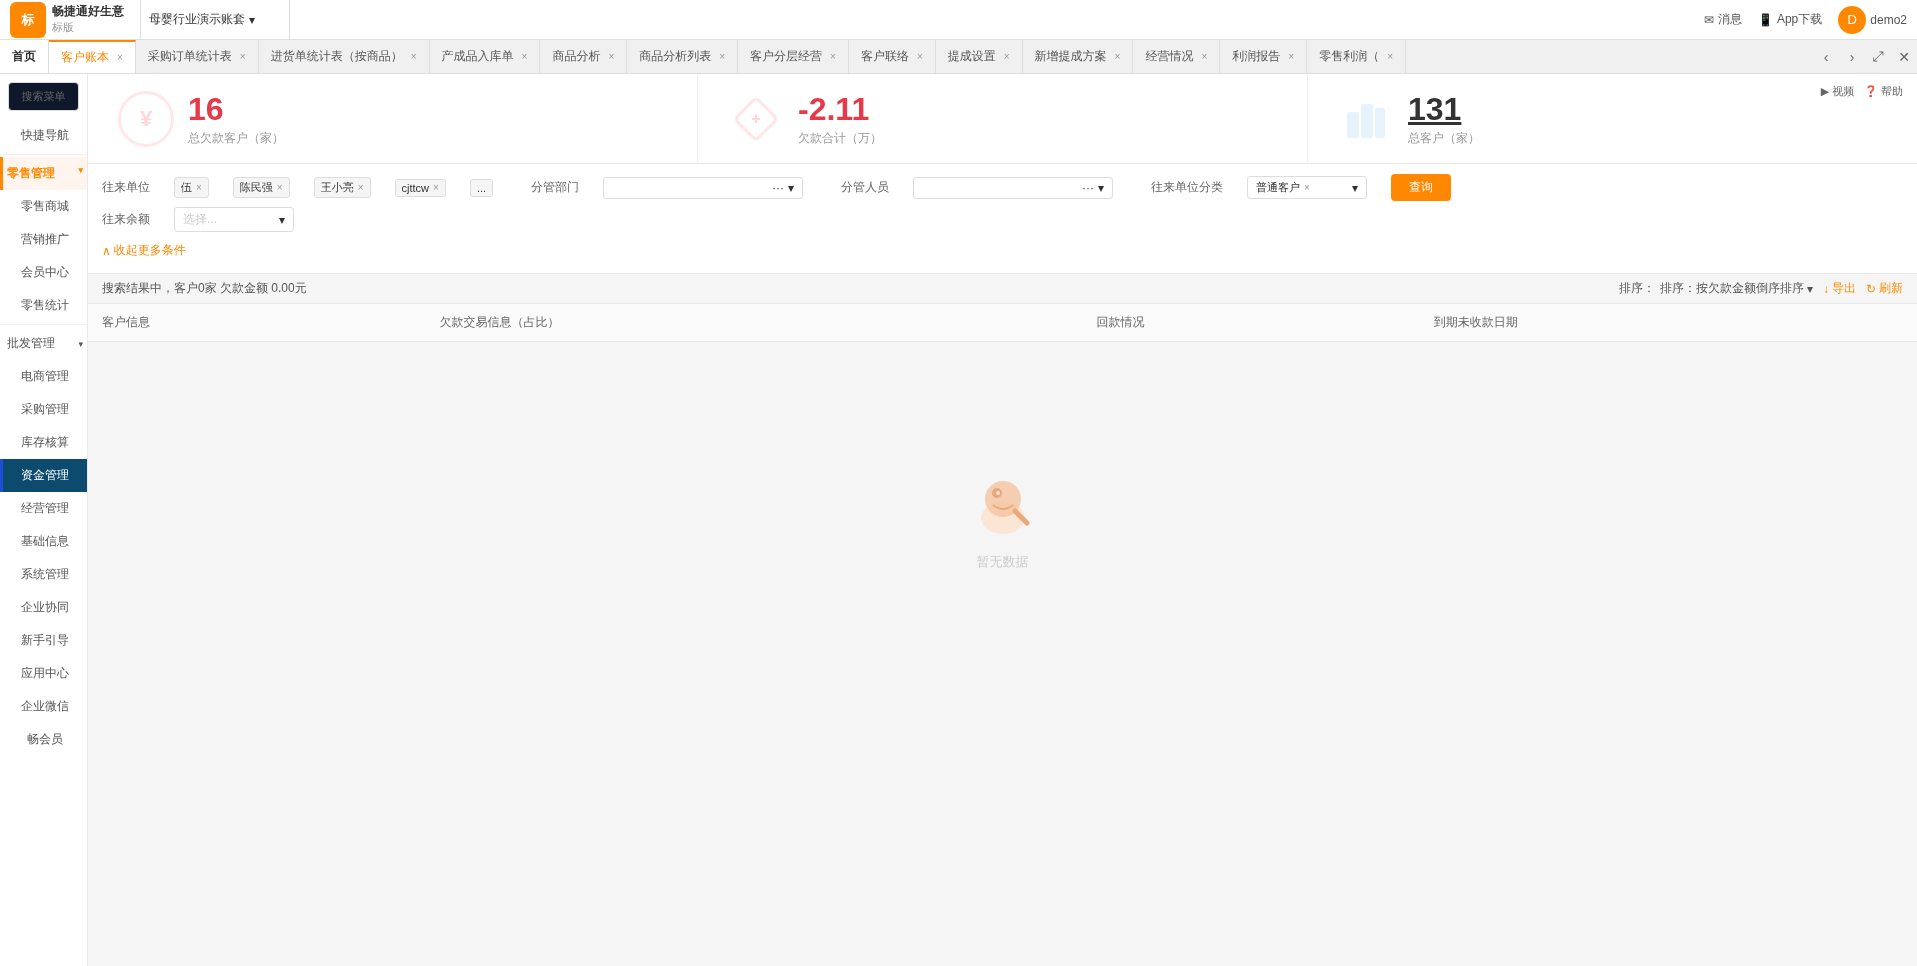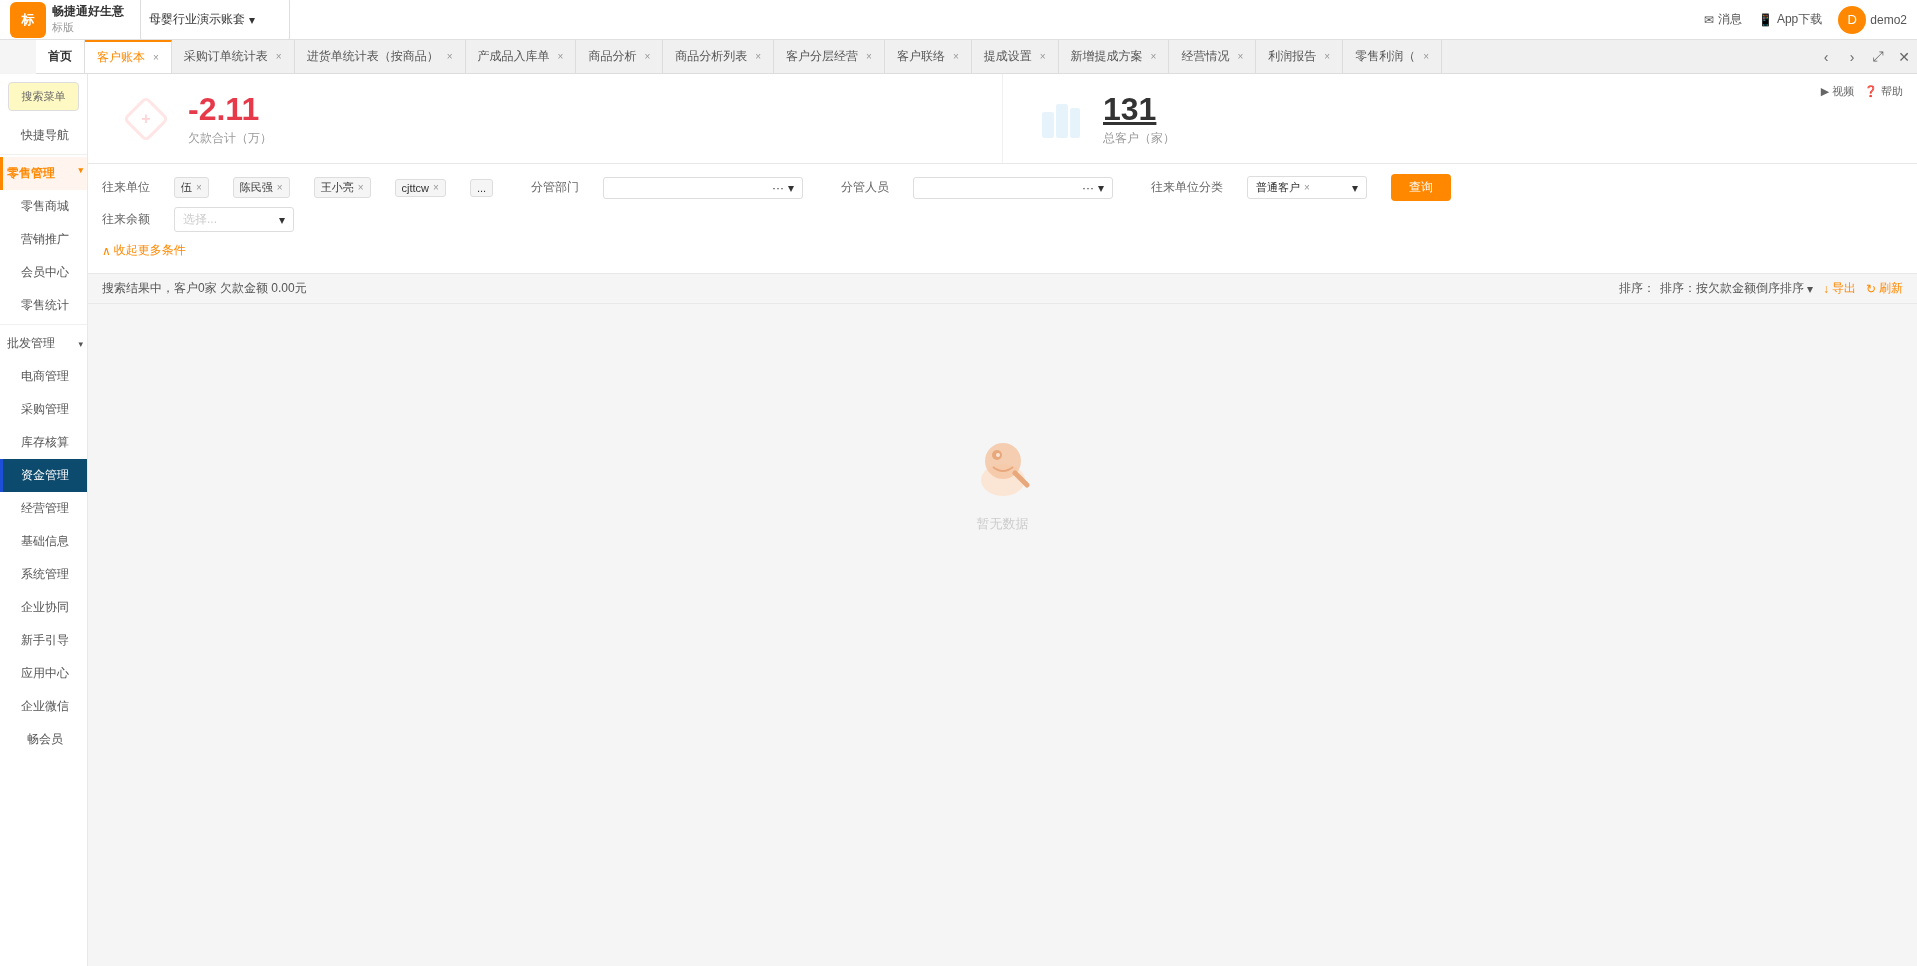--- a/index.html
+++ b/index.html
@@ -72,21 +72,20 @@
     }
 
     
     .nav-tabs {
       display: flex;
       align-items: center;
       background: #f0f0f0;
       height: 34px;
       border-bottom: 1px solid #ddd;
       overflow: hidden;
-      margin-left: 36px;
     }
     .nav-tab {
       display: flex;
       align-items: center;
       padding: 0 12px;
       height: 34px;
       font-size: 12px;
       color: #555;
       cursor: pointer;
       border-right: 1px solid #ddd;
@@ -140,21 +139,21 @@
       flex-direction: column;
       overflow-y: auto;
       flex-shrink: 0;
     }
     .sidebar-search {
       padding: 8px;
     }
     .sidebar-search-btn {
       width: 100%;
       padding: 6px 0;
-      background: #fef9c3;
+      background: #0f172a;
       border: 1px solid #ddd;
       border-radius: 4px;
       font-size: 11px;
       color: #666;
       cursor: pointer;
       text-align: center;
     }
     .sidebar-nav-item {
       padding: 8px 4px;
       text-align: center;
@@ -526,20 +525,29 @@
       <span>企业微信</span>
     </div>
     <div class="sidebar-nav-item">
       <span>畅会员</span>
     </div>
   </div>
 
   <div class="content-area">
 
     <div class="stats-row">
+      <div class="stat-card">
+        <div class="stat-icon">
+          <div class="circle-icon-red"></div>
+        </div>
+        <div class="stat-text">
+          <div class="stat-value-red">16</div>
+          <div class="stat-label">总欠款客户（家）</div>
+        </div>
+      </div>
       <div class="stat-card">
         <div class="stat-icon">
           <div style="width:50px;height:50px;display:flex;align-items:center;justify-content:center;">
             <svg width="46" height="46" viewBox="0 0 46 46">
               <rect x="8" y="8" width="30" height="30" rx="4" transform="rotate(45 23 23)" fill="none" stroke="#ffcccc" stroke-width="3"></rect>
               <text x="23" y="28" text-anchor="middle" font-size="16" fill="#ffaaaa" font-weight="bold">+</text>
             </svg>
           </div>
         </div>
         <div class="stat-text">
@@ -644,20 +652,40 @@
           <span>导出</span>
         </div>
         <div class="refresh-btn">
           <span>↻</span>
           <span>刷新</span>
         </div>
       </div>
     </div>
 
     <div class="table-area">
+      <table class="data-table">
+        <thead>
+          <tr>
+            <th>
+              <span>客户信息</span>
+            </th>
+            <th>
+              <span>欠款交易信息（占比）</span>
+            </th>
+            <th>
+              <span>回款情况</span>
+            </th>
+            <th>
+              <span>到期未收款日期</span>
+            </th>
+          </tr>
+        </thead>
+        <tbody>
+        </tbody>
+      </table>
 
       <div class="empty-state">
         <div class="empty-icon">
           
           <svg width="80" height="80" viewBox="0 0 80 80">
             <ellipse cx="40" cy="55" rx="22" ry="16" fill="#fde0c8" opacity="0.7"></ellipse>
             <circle cx="40" cy="36" r="18" fill="#f5c4a0" opacity="0.8"></circle>
             <circle cx="34" cy="30" r="5" fill="#e8a87c"></circle>
             <line x1="52" y1="48" x2="64" y2="60" stroke="#e8a87c" stroke-width="5" stroke-linecap="round"></line>
             <circle cx="35" cy="30" r="2" fill="#fff" opacity="0.7"></circle>

